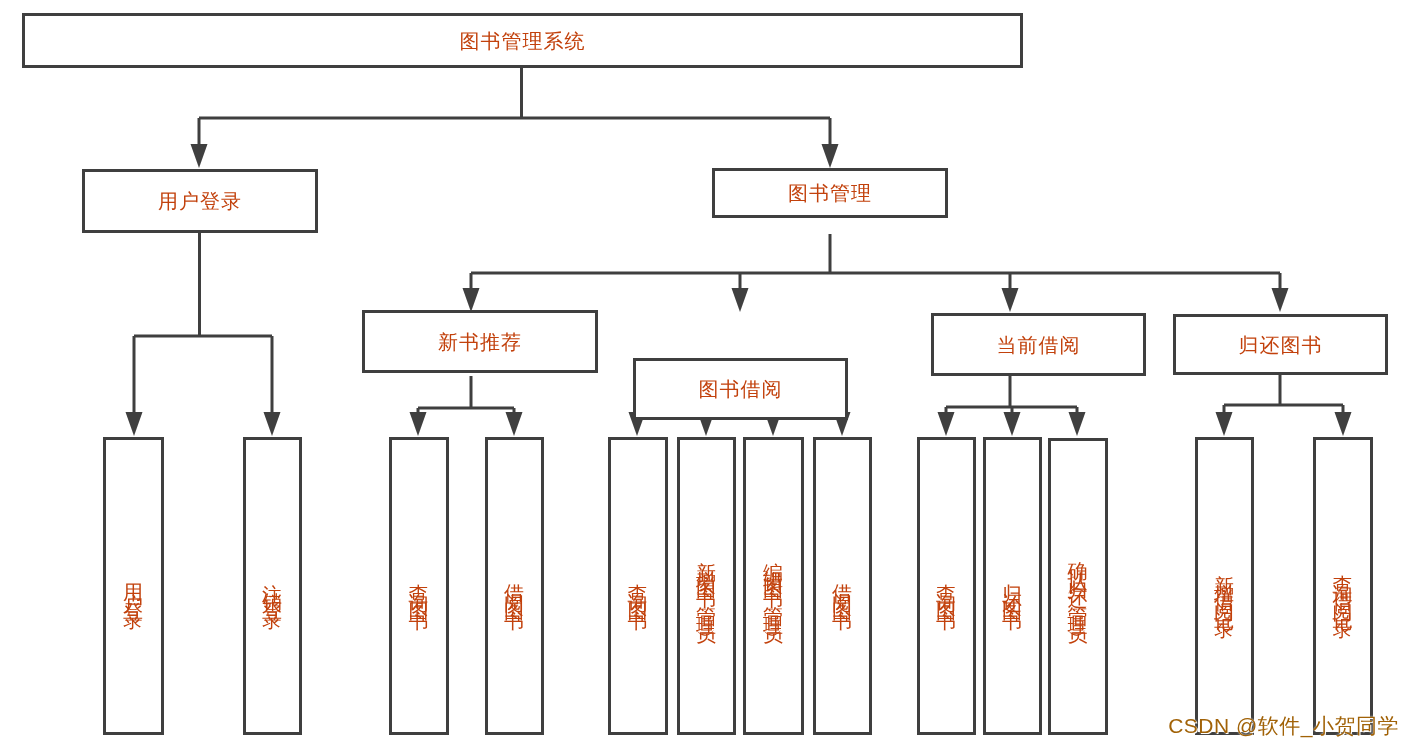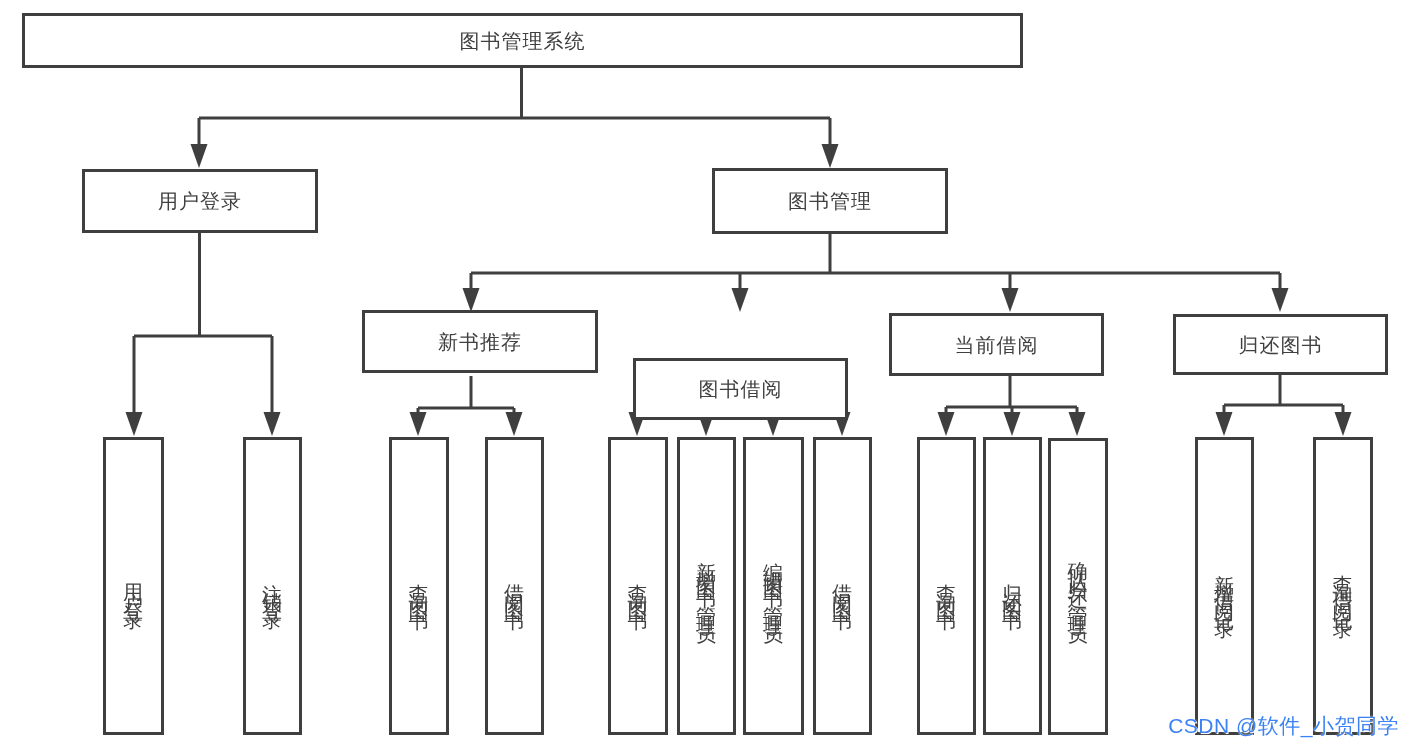--- a/index.html
+++ b/index.html
@@ -22,40 +22,40 @@
     width: 1405px;
     height: 747px;
   }
   .node {
     position: absolute;
     box-sizing: border-box;
     border: 3px solid #3f3f3f;
     background: #ffffff;
     display: grid;
     place-items: center;
-    color: #404040;
+    color: #c2410c;
     font-size: 20px;
     line-height: 1;
     white-space: nowrap;
   }
   .hnode {
     letter-spacing: 1px;
   }
   .vnode {
     writing-mode: vertical-rl;
     text-orientation: mixed;
     letter-spacing: 0.45em;
     white-space: nowrap;
   }
   .watermark {
     position: absolute;
     right: 6px;
     top: 712px;
     font-size: 21px;
-    color: #3b82f6;
+    color: #a16207;
     letter-spacing: 0.5px;
     text-shadow: 0 0 2px #ffffff, 1px 1px 0 #ffffff;
     z-index: 5;
   }
 </style>
 </head>
 <body>
 
 <div class="canvas">
 
@@ -121,25 +121,25 @@
       <polygon points="1012,436 1003.5,412 1020.5,412"></polygon>
       <polygon points="1077,436 1068.5,412 1085.5,412"></polygon>
       <polygon points="1224,436 1215.5,412 1232.5,412"></polygon>
       <polygon points="1343,436 1334.5,412 1351.5,412"></polygon>
     </g>
   </svg>
 
   <div class="node hnode" style="left:22px; top:13px; width:1001px; height:55px;">图书管理系统</div>
 
   <div class="node hnode" style="left:82px; top:169px; width:236px; height:64px;">用户登录</div>
-  <div class="node hnode" style="left:712px; top:168px; width:236px; height:66px;">图书管理</div>
+  <div class="node hnode" style="left:712px; top:168px; width:236px; height:50px;">图书管理</div>
 
   <div class="node hnode" style="left:362px; top:310px; width:236px; height:63px;">新书推荐</div>
   <div class="node hnode" style="left:633px; top:314px; width:215px; height:62px;margin-top:44px;">图书借阅</div>
-  <div class="node hnode" style="left:889px; top:313px; width:215px; height:63px;">当前借阅</div>
+  <div class="node hnode" style="left:931px; top:313px; width:215px; height:63px;">当前借阅</div>
   <div class="node hnode" style="left:1173px; top:314px; width:215px; height:61px;">归还图书</div>
 
   <div class="node vnode" style="left:103px; top:437px; width:61px; height:298px;">用户登录</div>
   <div class="node vnode" style="left:243px; top:437px; width:59px; height:298px;">注销登录</div>
 
   <div class="node vnode" style="left:389px; top:437px; width:60px; height:298px;">查询图书</div>
   <div class="node vnode" style="left:485px; top:437px; width:59px; height:298px;">借阅图书</div>
 
   <div class="node vnode" style="left:608px; top:437px; width:60px; height:298px;">查询图书</div>
   <div class="node vnode" style="left:677px; top:437px; width:59px; height:298px;">新增图书（管理员）</div>

